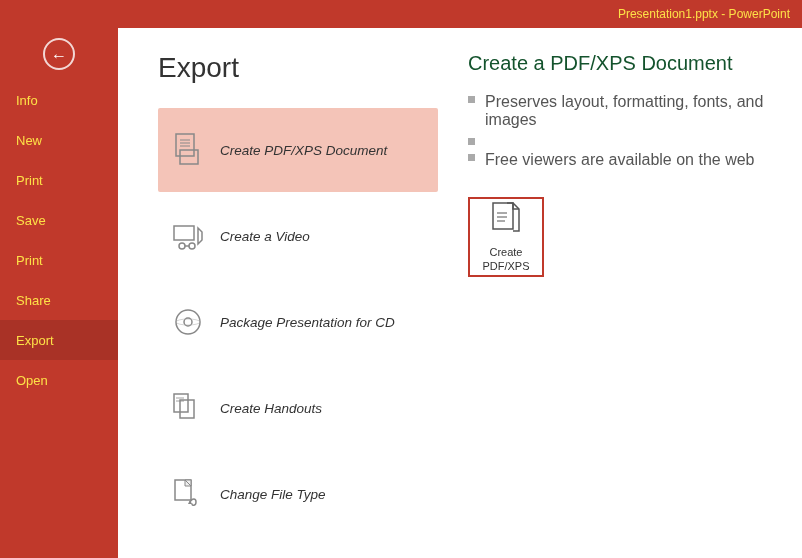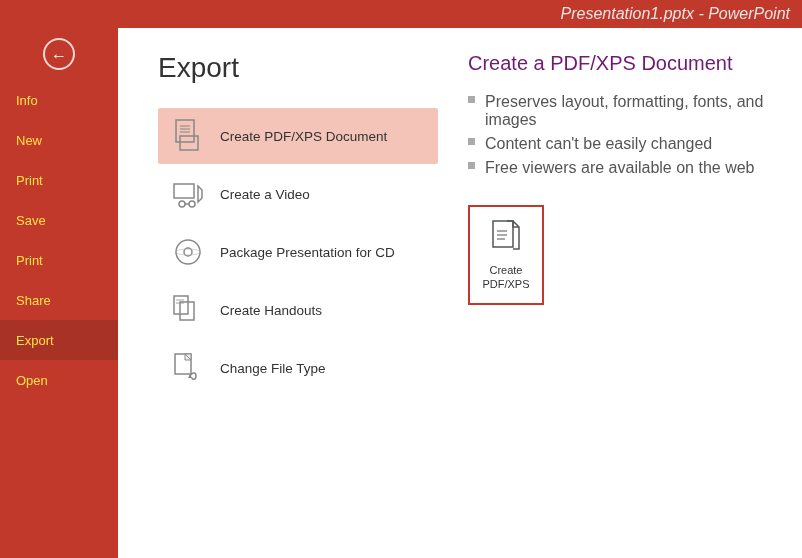--- a/index.html
+++ b/index.html
@@ -16,23 +16,22 @@
     
     .title-bar {
       background: #c0392b;
       height: 28px;
       display: flex;
       align-items: center;
       justify-content: flex-end;
       padding-right: 12px;
     }
     .title-bar-text {
-      color: #e5e5e5;
-      font-size: 16px;
-      font-style: italic;
+      color: #fde047;
+      font-size: 12px;
     }
 
     
     .main-layout {
       display: flex;
       flex: 1;
       overflow: hidden;
     }
 
     
@@ -104,24 +103,25 @@
     .export-title {
       font-size: 28px;
       font-weight: 300;
       color: #333;
       margin-bottom: 24px;
     }
 
     .export-option {
       display: flex;
       align-items: center;
-      padding: 10px 12px;
+      padding: 24px 12px;
       cursor: pointer;
       border-radius: 2px;
       margin-bottom: 2px;
+      font-style: italic;
     }
 
     .export-option.active {
       background: #f4c4b8;
     }
 
     .export-option-icon {
       width: 36px;
       height: 36px;
       margin-right: 14px;
@@ -137,21 +137,21 @@
     }
 
     
     .detail-panel {
       flex: 1;
       padding: 24px 30px 0 30px;
     }
 
     .detail-title {
       font-size: 20px;
-      color: #701a75;
+      color: #14532d;
       font-weight: 400;
       margin-bottom: 18px;
     }
 
     .detail-bullets {
       list-style: none;
       margin-bottom: 28px;
     }
 
     .detail-bullets li {
@@ -167,21 +167,21 @@
       height: 7px;
       background: #aaa;
       margin-right: 10px;
       margin-top: 3px;
       flex-shrink: 0;
     }
 
     
     .pdf-button {
       width: 76px;
-      height: 100px;
+      height: 80px;
       border: 2px solid #c0392b;
       display: flex;
       flex-direction: column;
       align-items: center;
       justify-content: center;
       cursor: pointer;
       padding: 6px;
     }
 
     .pdf-button-icon {
@@ -312,21 +312,20 @@
     <div class="detail-panel">
       <h2 class="detail-title">Create a PDF/XPS Document</h2>
 
       <ul class="detail-bullets">
         <li>
           <div class="bullet-square"></div>
           <span>Preserves layout, formatting, fonts, and images</span>
         </li>
         <li>
           <div class="bullet-square"></div>
-          <span>Content can't be easily changed</span>
         </li>
         <li>
           <div class="bullet-square"></div>
           <span>Free viewers are available on the web</span>
         </li>
       </ul>
 
       <div class="pdf-button">
         <div class="pdf-button-icon">
           <svg width="30" height="34" viewBox="0 0 30 34">

